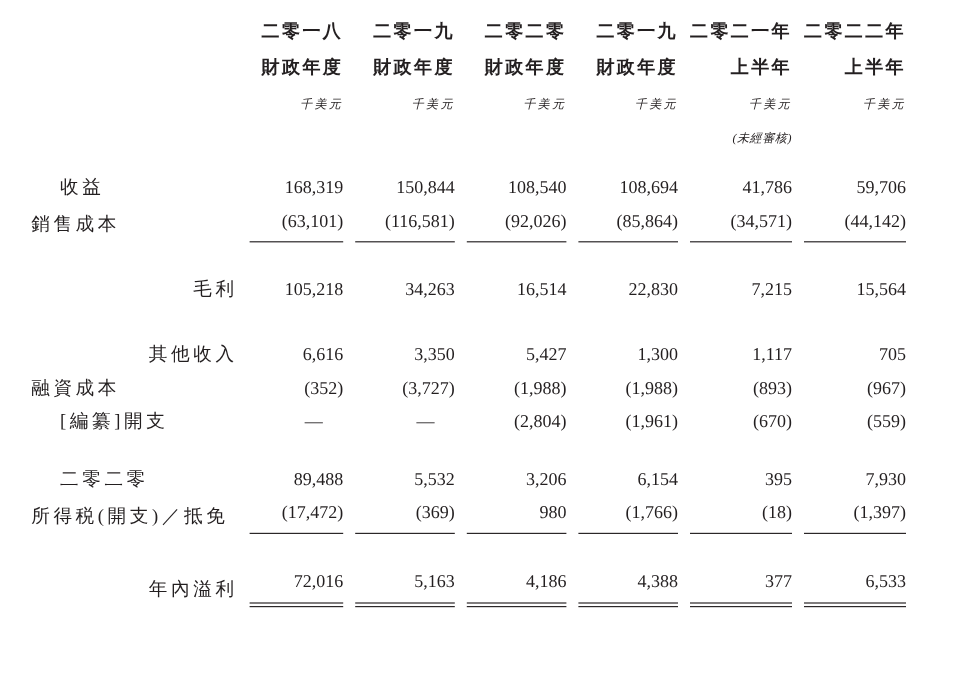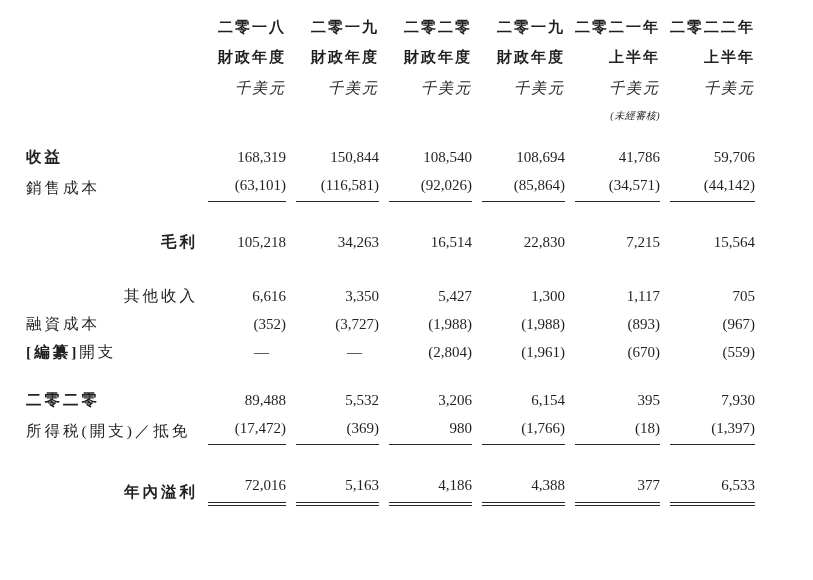--- a/index.html
+++ b/index.html
@@ -29,40 +29,40 @@
   thead th.col-h { padding-left: 10px; }
   .h-line { float: right; clear: both; white-space: nowrap; text-align: right; }
   .h-year {
     font-weight: bold;
     font-size: 15px;
     letter-spacing: 2px;
     line-height: 30px;
   }
   .h-unit {
     font-style: italic;
-    font-size: 15px;
+    font-size: 10px;
     letter-spacing: 2px;
     line-height: 32px;
   }
   .h-note {
     font-style: italic;
     font-size: 10px;
     letter-spacing: 0.5px;
     line-height: 24px;
   }
 
   
   td.label {
     font-size: 15.5px;
     letter-spacing: 3px;
     line-height: 28px;
     white-space: nowrap;
     vertical-align: bottom;
   }
-  td.label .b { font-weight: bold; }
+  td.label .b { font-weight: normal; margin-left: 24px; }
   td.num {
     text-align: right;
     font-size: 15px;
     padding-left: 10px;
     vertical-align: bottom;
   }
   .val { line-height: 28px; white-space: nowrap; }
   .val.dash { padding-right: 17px; }
 
   .rule-single {

